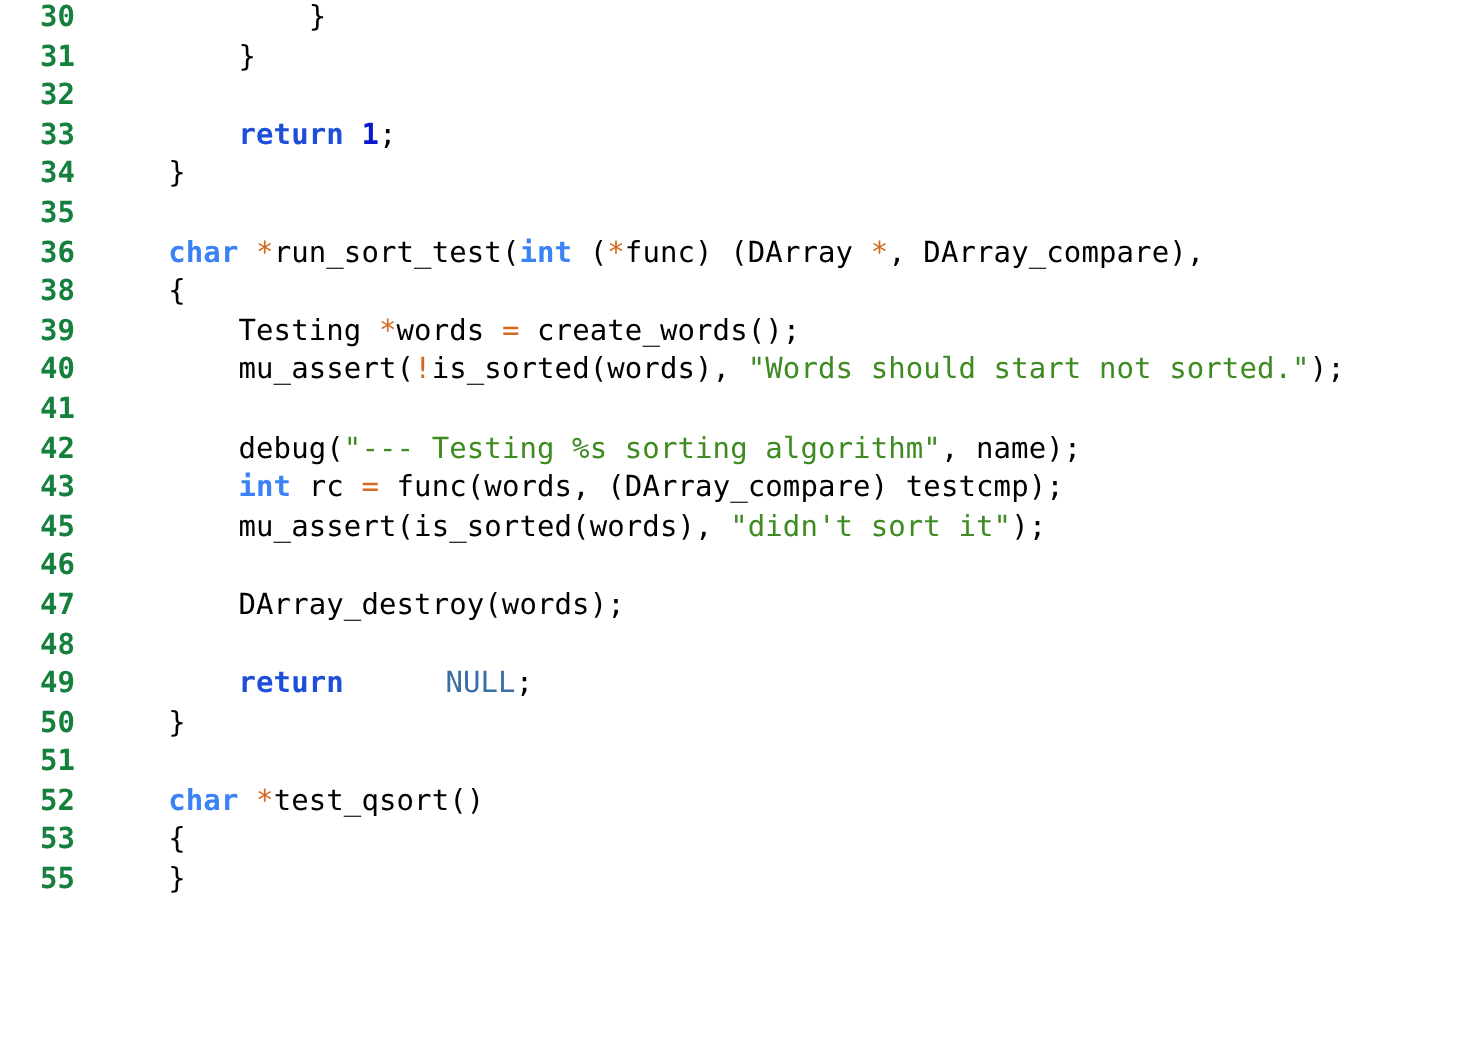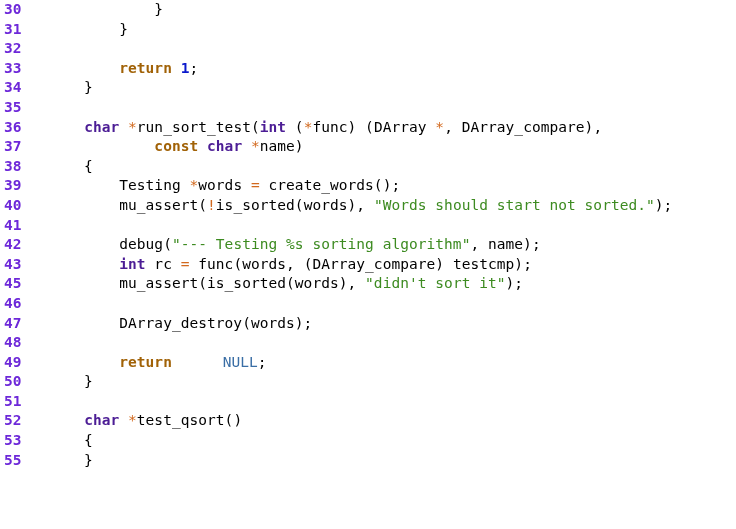--- a/index.html
+++ b/index.html
@@ -30,58 +30,57 @@
     display: flex;
     align-items: baseline;
     height: 19.6px;
     line-height: 19.6px;
     white-space: pre;
   }
   .gutter {
     flex: 0 0 auto;
     width: 38px;
     text-align: left;
-    padding-left: 4px;
+    padding-left: 20px;
     box-sizing: border-box;
-    color: #6d28d9;
+    color: #15803d;
     font-weight: bold;
     font-size: 14.5px;
     letter-spacing: 0px;
     user-select: none;
   }
   .line-content {
     flex: 1 1 auto;
     white-space: pre;
     padding-left: 11px;
     color: #000000;
     font-size: 14.5px;
     letter-spacing: 0.05px;
   }
   
-  .tok-kw      { color: #a16207; font-weight: bold; }
-  .tok-type    { color: #4c1d95; font-weight: bold; }
+  .tok-kw      { color: #1d4ed8; font-weight: bold; }
+  .tok-type    { color: #3b82f6; font-weight: bold; }
   .tok-const   { color: #3a6ea5; font-weight: normal; padding-left: 42px; }
   .tok-num     { color: #0a18cc; font-weight: bold; }
   .tok-str     { color: #3d8b21; font-weight: normal; }
   .tok-op      { color: #d2691e; font-weight: normal; }
   .tok-plain   { color: #000000; font-weight: normal; }
 </style>
 </head>
 <body>
 
 <div class="code-view">
   <div class="code-lines" id="code-lines">
       <div class="code-line"><span class="gutter">30</span><span class="line-content"><span class="tok-plain">            }</span></span></div>
       <div class="code-line"><span class="gutter">31</span><span class="line-content"><span class="tok-plain">        }</span></span></div>
       <div class="code-line"><span class="gutter">32</span><span class="line-content"></span></div>
       <div class="code-line"><span class="gutter">33</span><span class="line-content"><span class="tok-plain">        </span><span class="tok-kw">return</span><span class="tok-plain"> </span><span class="tok-num">1</span><span class="tok-plain">;</span></span></div>
       <div class="code-line"><span class="gutter">34</span><span class="line-content"><span class="tok-plain">    }</span></span></div>
       <div class="code-line"><span class="gutter">35</span><span class="line-content"></span></div>
       <div class="code-line"><span class="gutter">36</span><span class="line-content"><span class="tok-plain">    </span><span class="tok-type">char</span><span class="tok-plain"> </span><span class="tok-op">*</span><span class="tok-plain">run_sort_test(</span><span class="tok-type">int</span><span class="tok-plain"> (</span><span class="tok-op">*</span><span class="tok-plain">func) (DArray </span><span class="tok-op">*</span><span class="tok-plain">, DArray_compare),</span></span></div>
-      <div class="code-line"><span class="gutter">37</span><span class="line-content"><span class="tok-plain">            </span><span class="tok-kw">const</span><span class="tok-plain"> </span><span class="tok-type">char</span><span class="tok-plain"> </span><span class="tok-op">*</span><span class="tok-plain">name)</span></span></div>
       <div class="code-line"><span class="gutter">38</span><span class="line-content"><span class="tok-plain">    {</span></span></div>
       <div class="code-line"><span class="gutter">39</span><span class="line-content"><span class="tok-plain">        Testing </span><span class="tok-op">*</span><span class="tok-plain">words </span><span class="tok-op">=</span><span class="tok-plain"> create_words();</span></span></div>
       <div class="code-line"><span class="gutter">40</span><span class="line-content"><span class="tok-plain">        mu_assert(</span><span class="tok-op">!</span><span class="tok-plain">is_sorted(words), </span><span class="tok-str">"Words should start not sorted."</span><span class="tok-plain">);</span></span></div>
       <div class="code-line"><span class="gutter">41</span><span class="line-content"></span></div>
       <div class="code-line"><span class="gutter">42</span><span class="line-content"><span class="tok-plain">        debug(</span><span class="tok-str">"--- Testing %s sorting algorithm"</span><span class="tok-plain">, name);</span></span></div>
       <div class="code-line"><span class="gutter">43</span><span class="line-content"><span class="tok-plain">        </span><span class="tok-type">int</span><span class="tok-plain"> rc </span><span class="tok-op">=</span><span class="tok-plain"> func(words, (DArray_compare) testcmp);</span></span></div>
       <div class="code-line"><span class="gutter">45</span><span class="line-content"><span class="tok-plain">        mu_assert(is_sorted(words), </span><span class="tok-str">"didn't sort it"</span><span class="tok-plain">);</span></span></div>
       <div class="code-line"><span class="gutter">46</span><span class="line-content"></span></div>
       <div class="code-line"><span class="gutter">47</span><span class="line-content"><span class="tok-plain">        DArray_destroy(words);</span></span></div>
       <div class="code-line"><span class="gutter">48</span><span class="line-content"></span></div>

